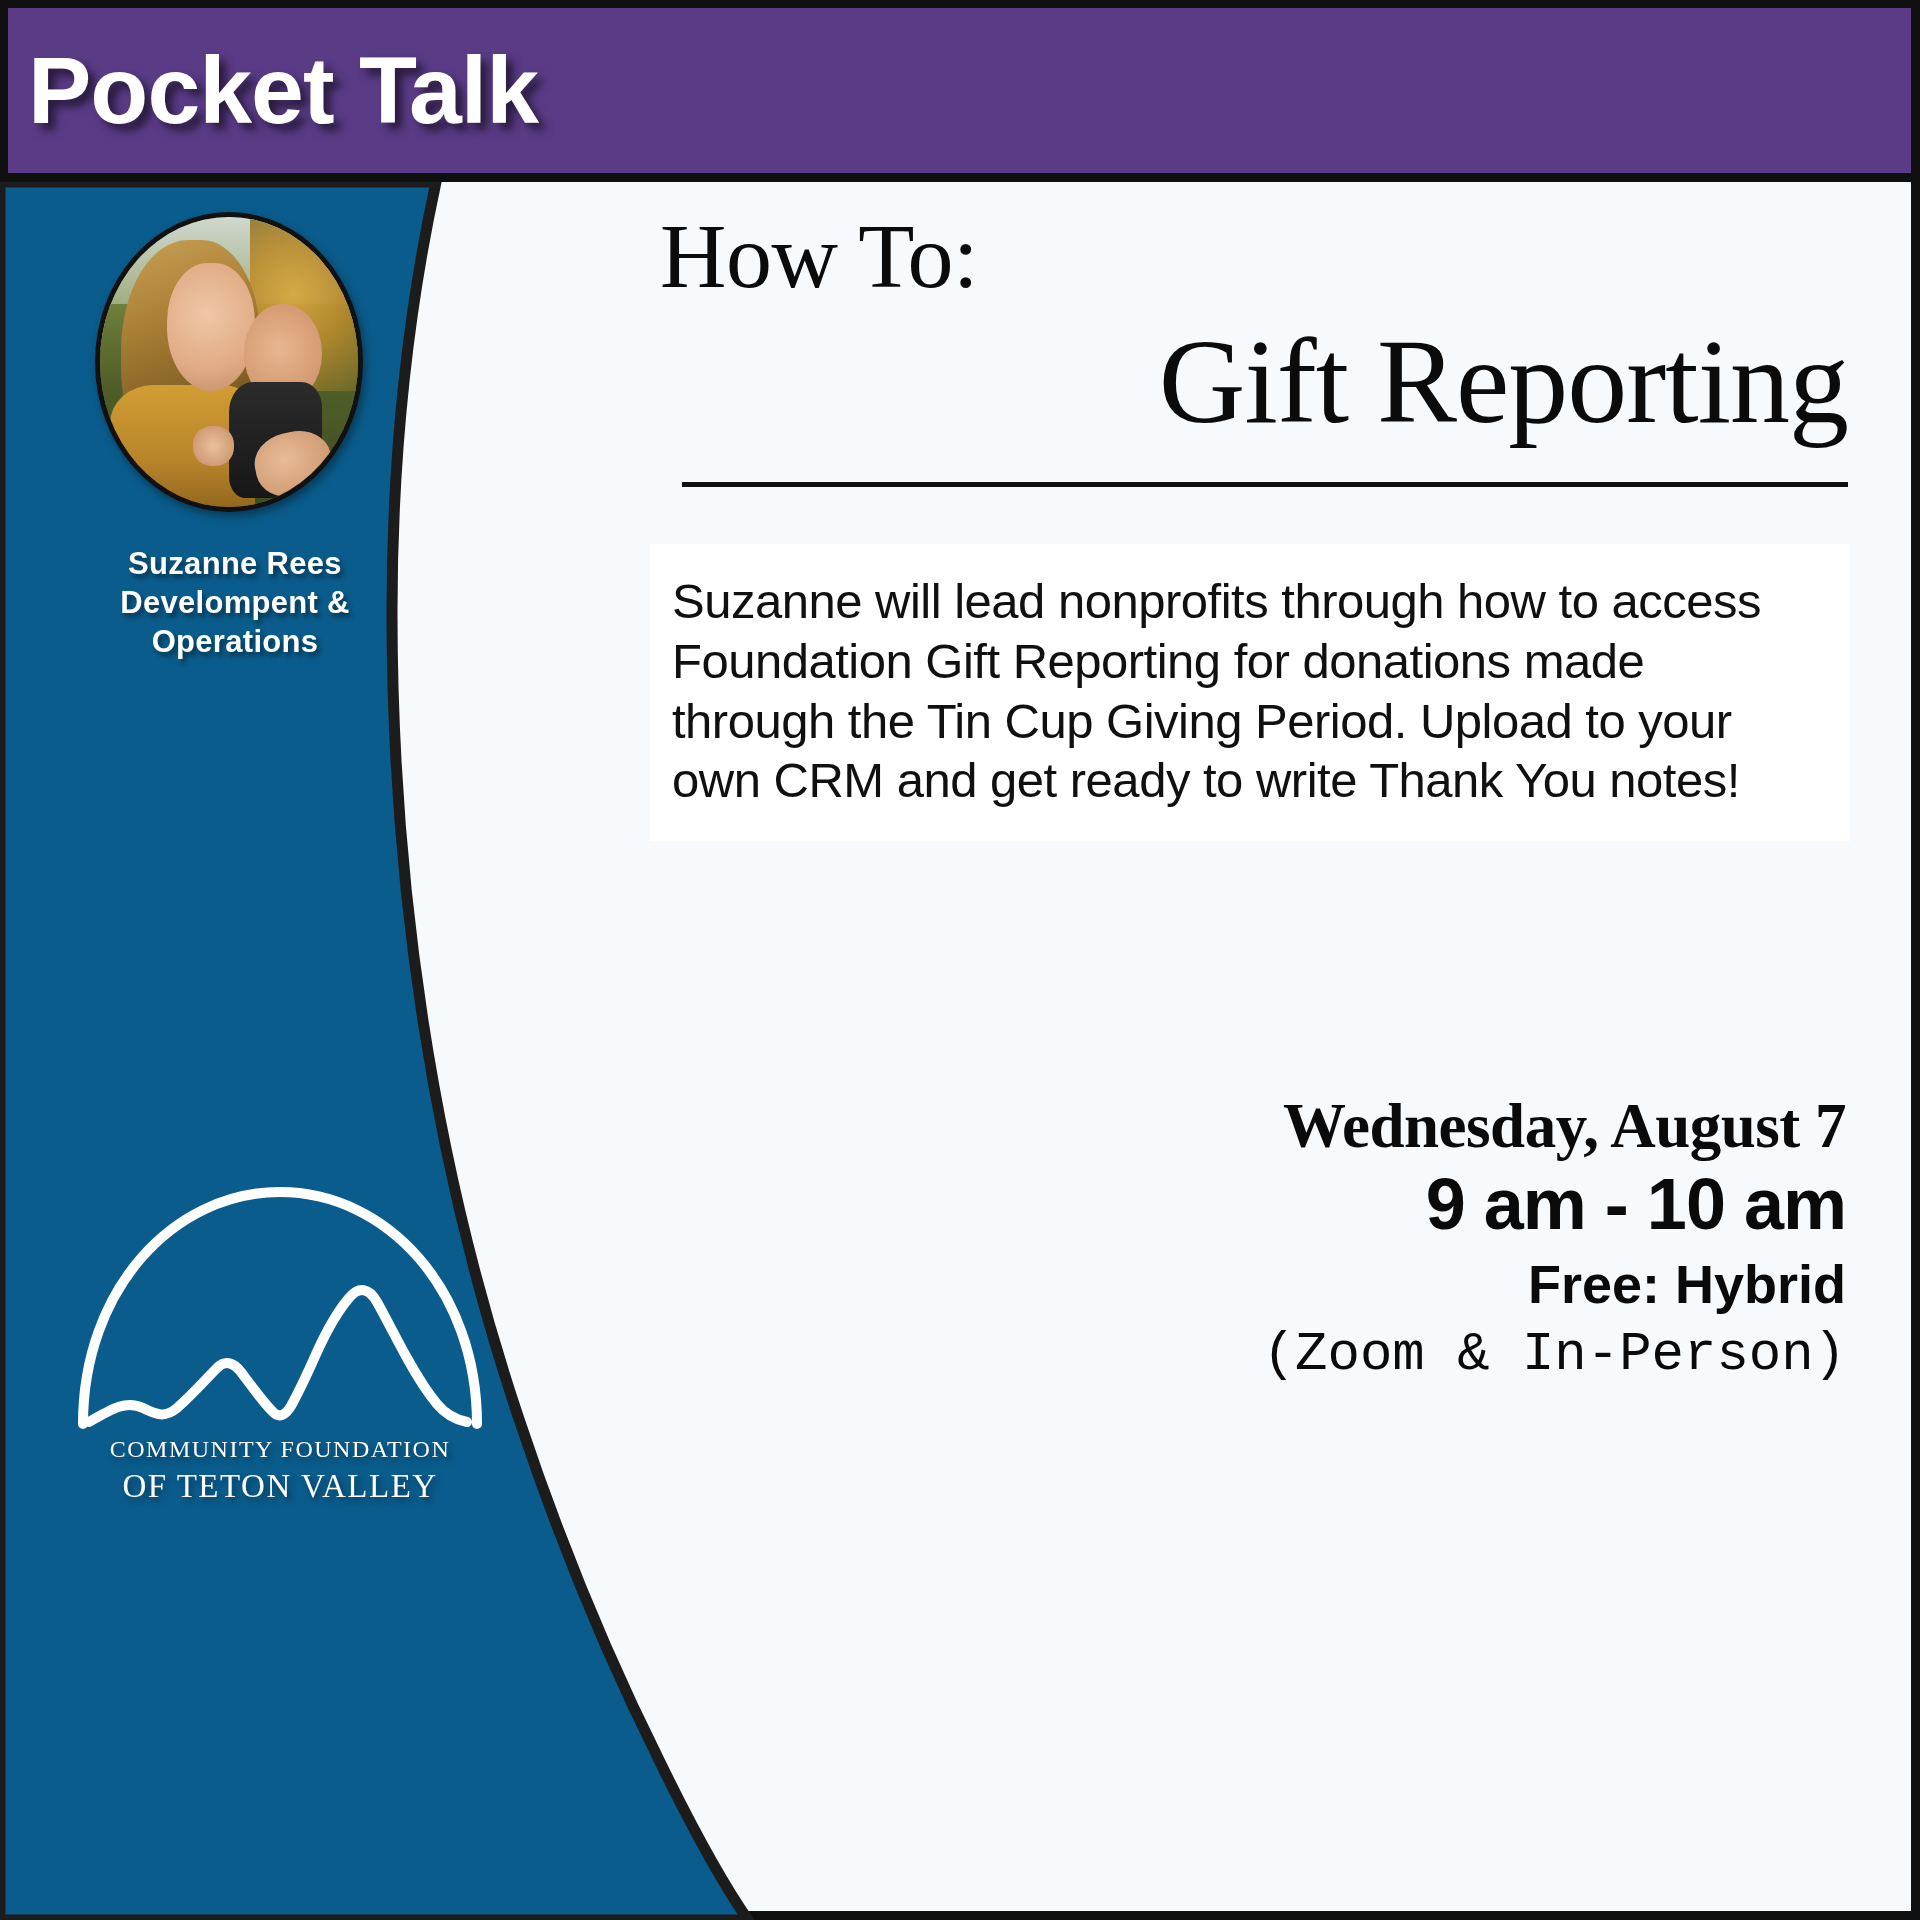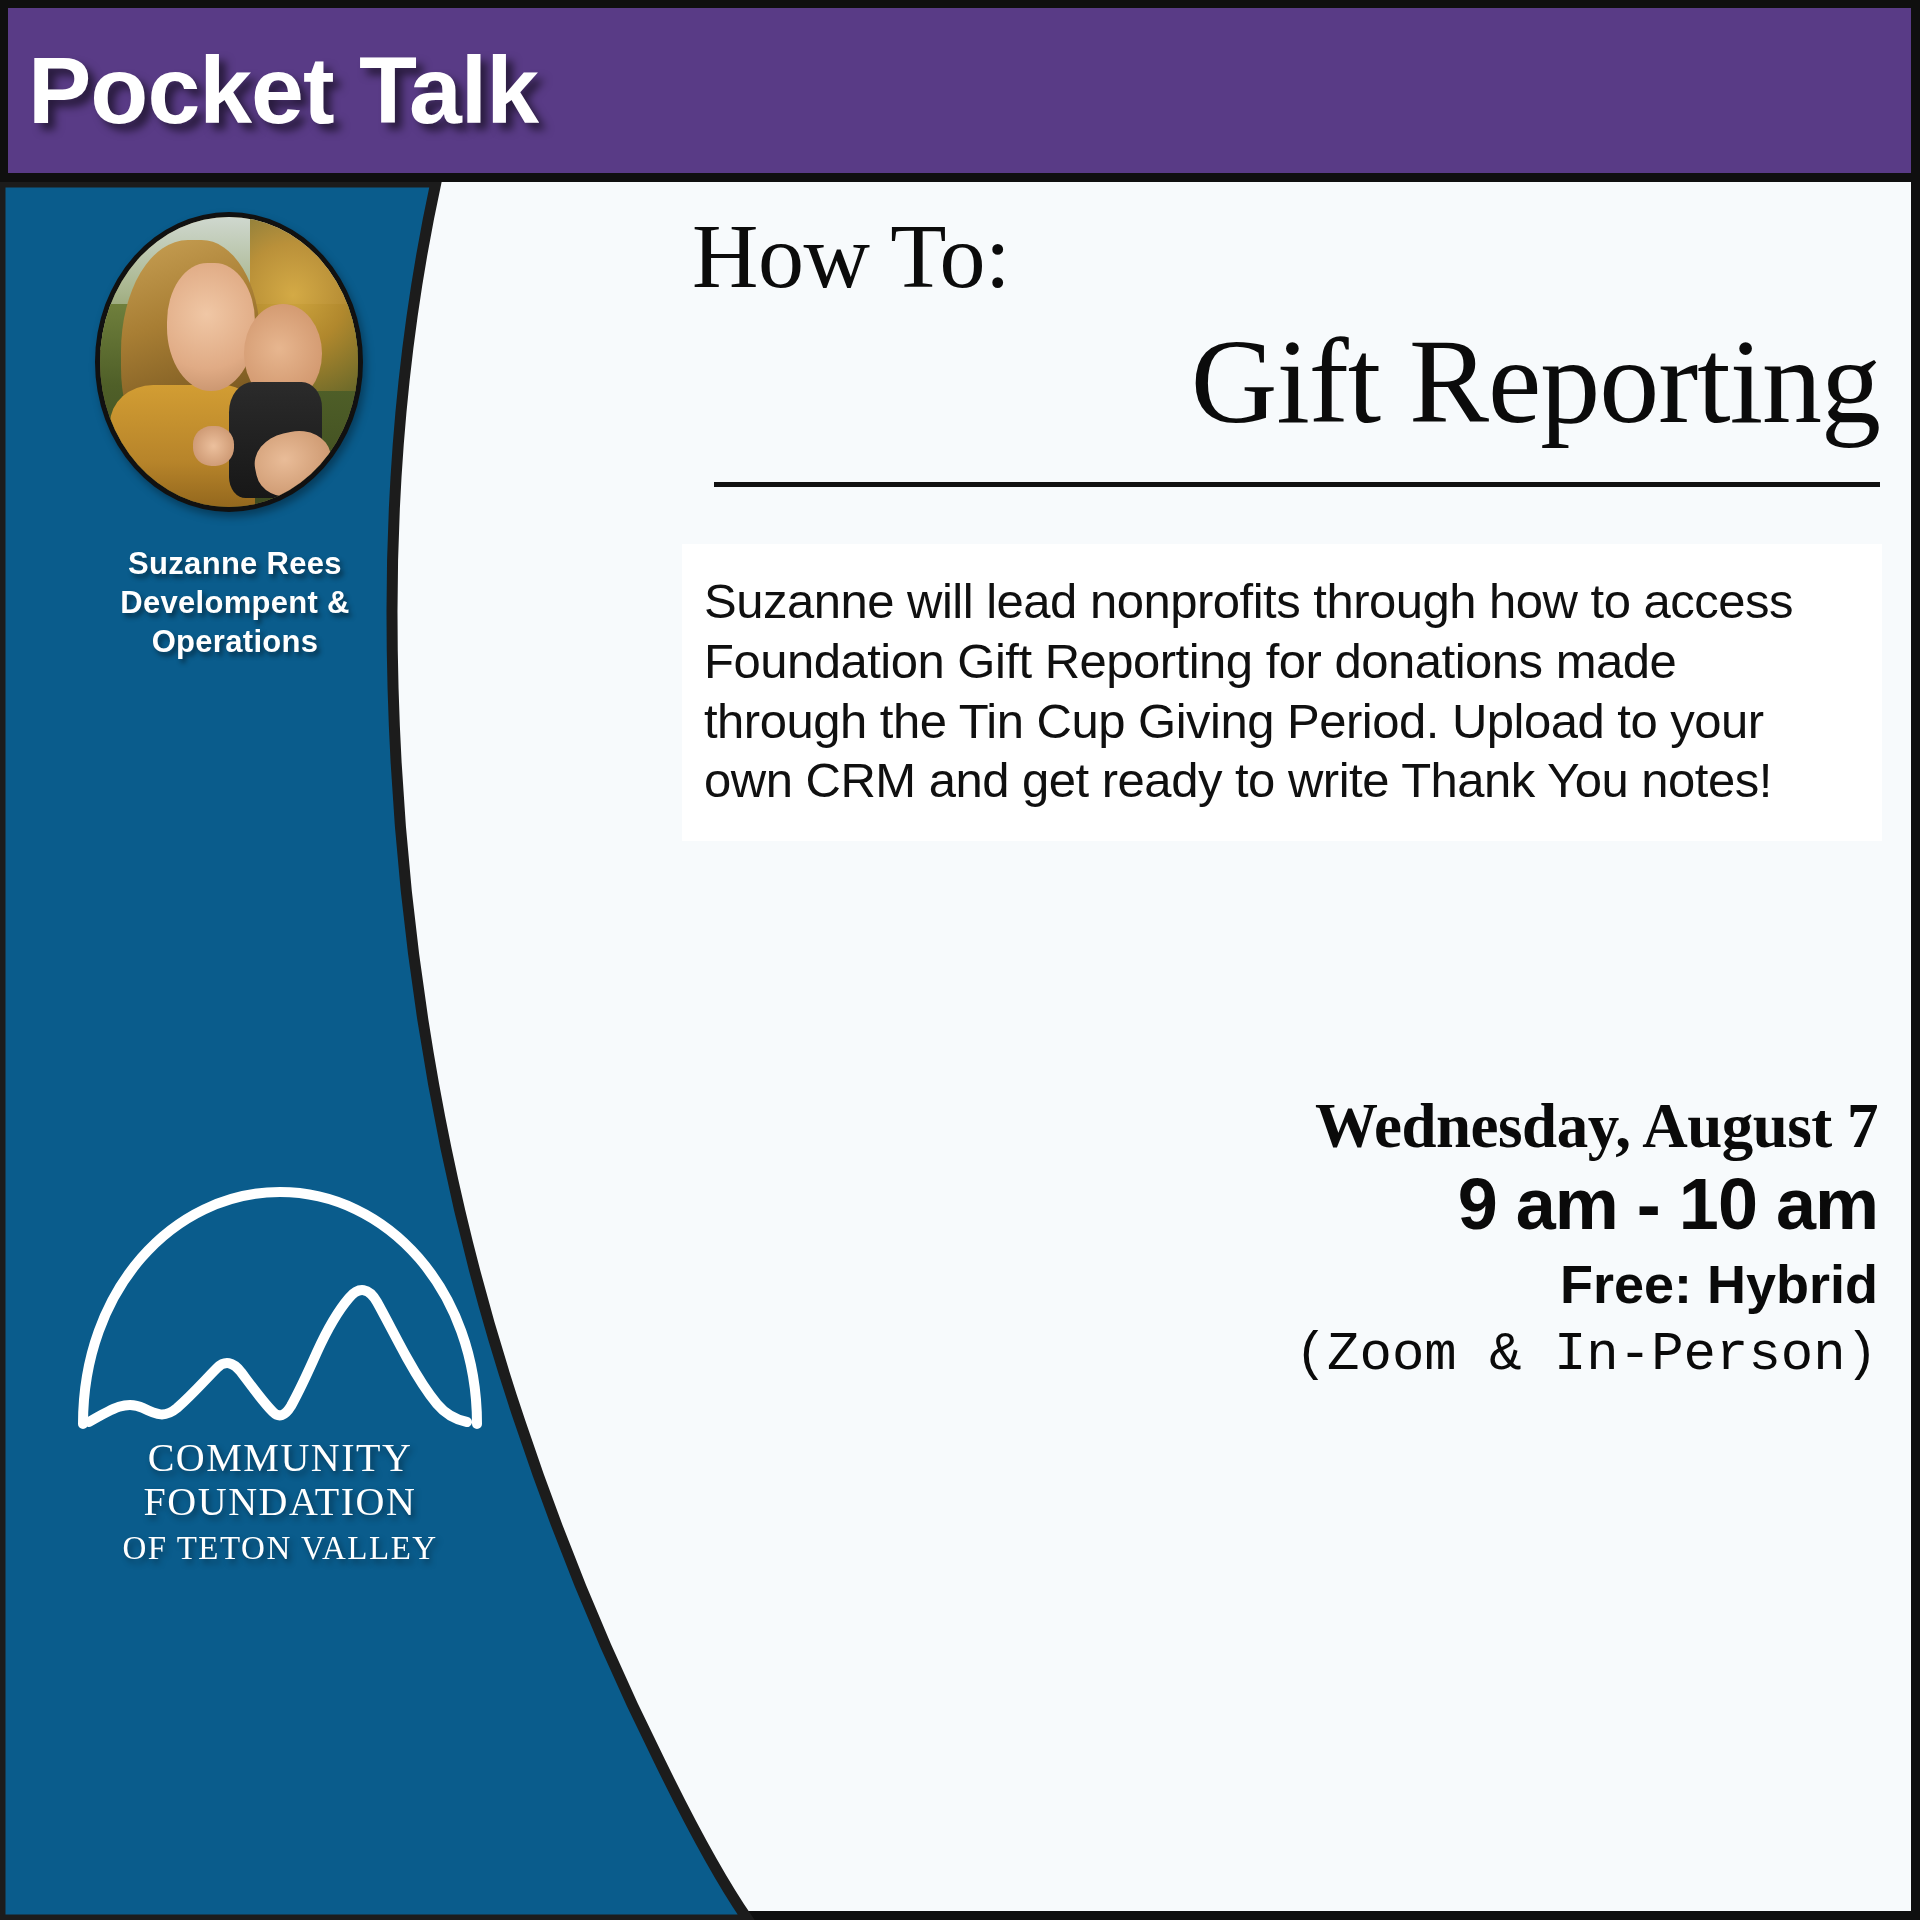--- a/index.html
+++ b/index.html
@@ -116,37 +116,37 @@
   
   #logo-block {
     position:absolute; left:40px; top:990px; width:480px;
     text-align:center;
   }
   #logo-mark { width:430px; height:260px; margin:0 auto; display:block; }
   #logo-name {
     margin-top:4px;
     color:#FFFFFF;
     font-family:"Liberation Serif", serif;
-    font-size:40px;
+    font-size:24px;
     letter-spacing:1.5px;
     line-height:1.1;
     text-shadow:3px 4px 6px rgba(0,0,0,0.40);
   }
   #logo-sub {
     margin-top:6px;
     color:#FFFFFF;
     font-family:"Liberation Serif", serif;
     font-size:33px;
     letter-spacing:1.5px;
     text-shadow:3px 4px 6px rgba(0,0,0,0.40);
   }
 
   
   #right-content {
-    position:absolute; left:692px; top:0; width:1200px; height:1228px;
+    position:absolute; left:660px; top:0; width:1200px; height:1228px;
     z-index:4;
   }
   #title-howto {
     position:absolute; left:0; top:28px;
     font-family:"Liberation Serif", serif;
     font-size:92px;
     color:#0B0B0B;
     line-height:1;
     letter-spacing:-0.5px;
   }

